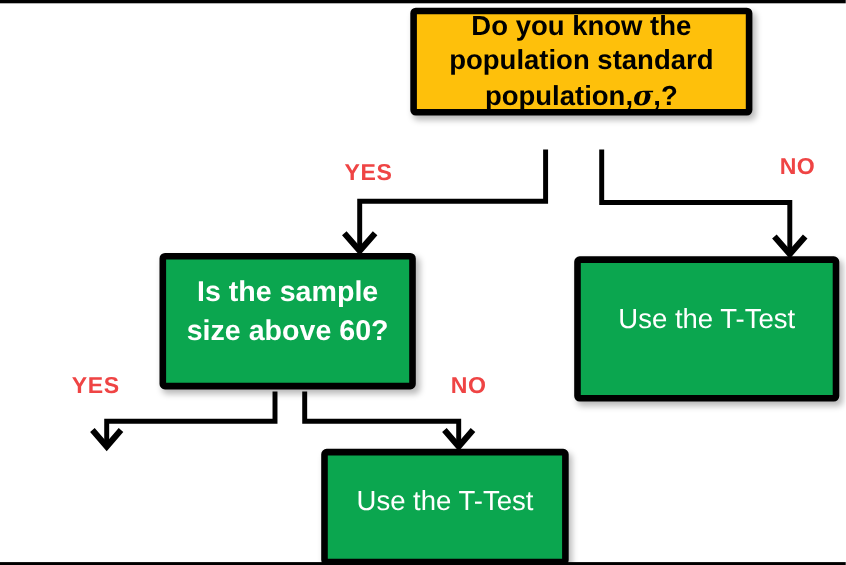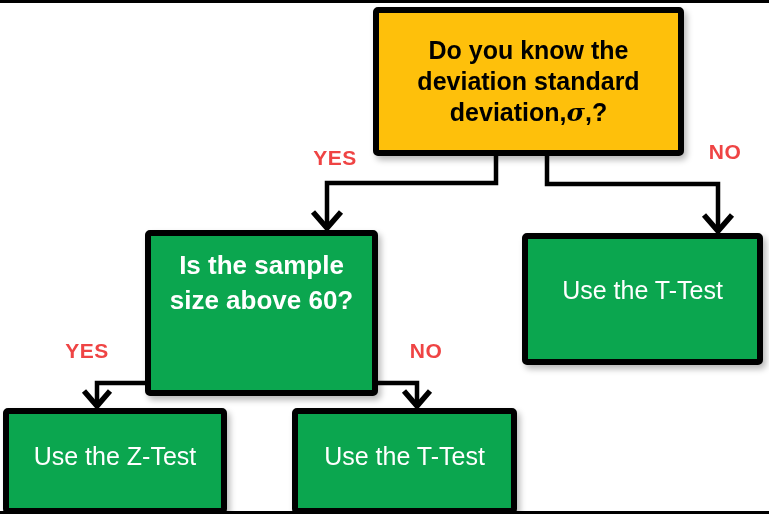--- a/index.html
+++ b/index.html
@@ -24,28 +24,28 @@
     box-sizing:border-box;
     border:6px solid #000000;
     border-radius:5px;
     box-shadow:3px 4px 6px rgba(0,0,0,0.28);
     display:flex;
     flex-direction:column;
     align-items:center;
     text-align:center;
   }
   .node.decision-root{
-    left:373px;top:7px;width:311px;height:149px;
+    left:373px;top:7px;width:311px;height:98px;
     background:#fec00b;
     color:#000000;
     justify-content:center;
     font-size:25px;font-weight:bold;line-height:31px;
   }
   .node.decision-sample{
-    left:145px;top:230px;width:233px;height:166px;
+    left:145px;top:230px;width:233px;height:124px;
     background:#0ba64f;
     color:#ffffff;
     justify-content:flex-start;
     padding-top:12px;
     font-size:26px;font-weight:bold;line-height:35px;
   }
   .node.result{
     background:#0ba64f;
     color:#ffffff;
     justify-content:center;
@@ -107,36 +107,33 @@
     </g>
 
     <g stroke="#000000" fill="none" stroke-width="4.5">
       <path d="M277,356 L277,383 L417,383 L417,404"></path>
       <path d="M404,391 L417,406 L430,391" stroke-width="5.5"></path>
     </g>
   </svg>
 
   <div class="node decision-root">
     <div>Do you know the</div>
-    <div>deviation standard</div>
-    <div><span>deviation,</span><span class="sigma">σ</span><span>,?</span></div>
+    <div>population standard</div>
+    <div><span>population,</span><span class="sigma">σ</span><span>,?</span></div>
   </div>
 
   <div class="node decision-sample">
     <div>Is the sample</div>
     <div>size above 60?</div>
   </div>
 
   <div class="node result result-t-right">
     <div>Use the T-Test</div>
   </div>
 
-  <div class="node result result-z">
-    <div>Use the Z-Test</div>
-  </div>
 
   <div class="node result result-t-bottom">
     <div>Use the T-Test</div>
   </div>
 
   <div class="edge-label yes-top">YES</div>
   <div class="edge-label no-top">NO</div>
   <div class="edge-label yes-bottom">YES</div>
   <div class="edge-label no-bottom">NO</div>
 

